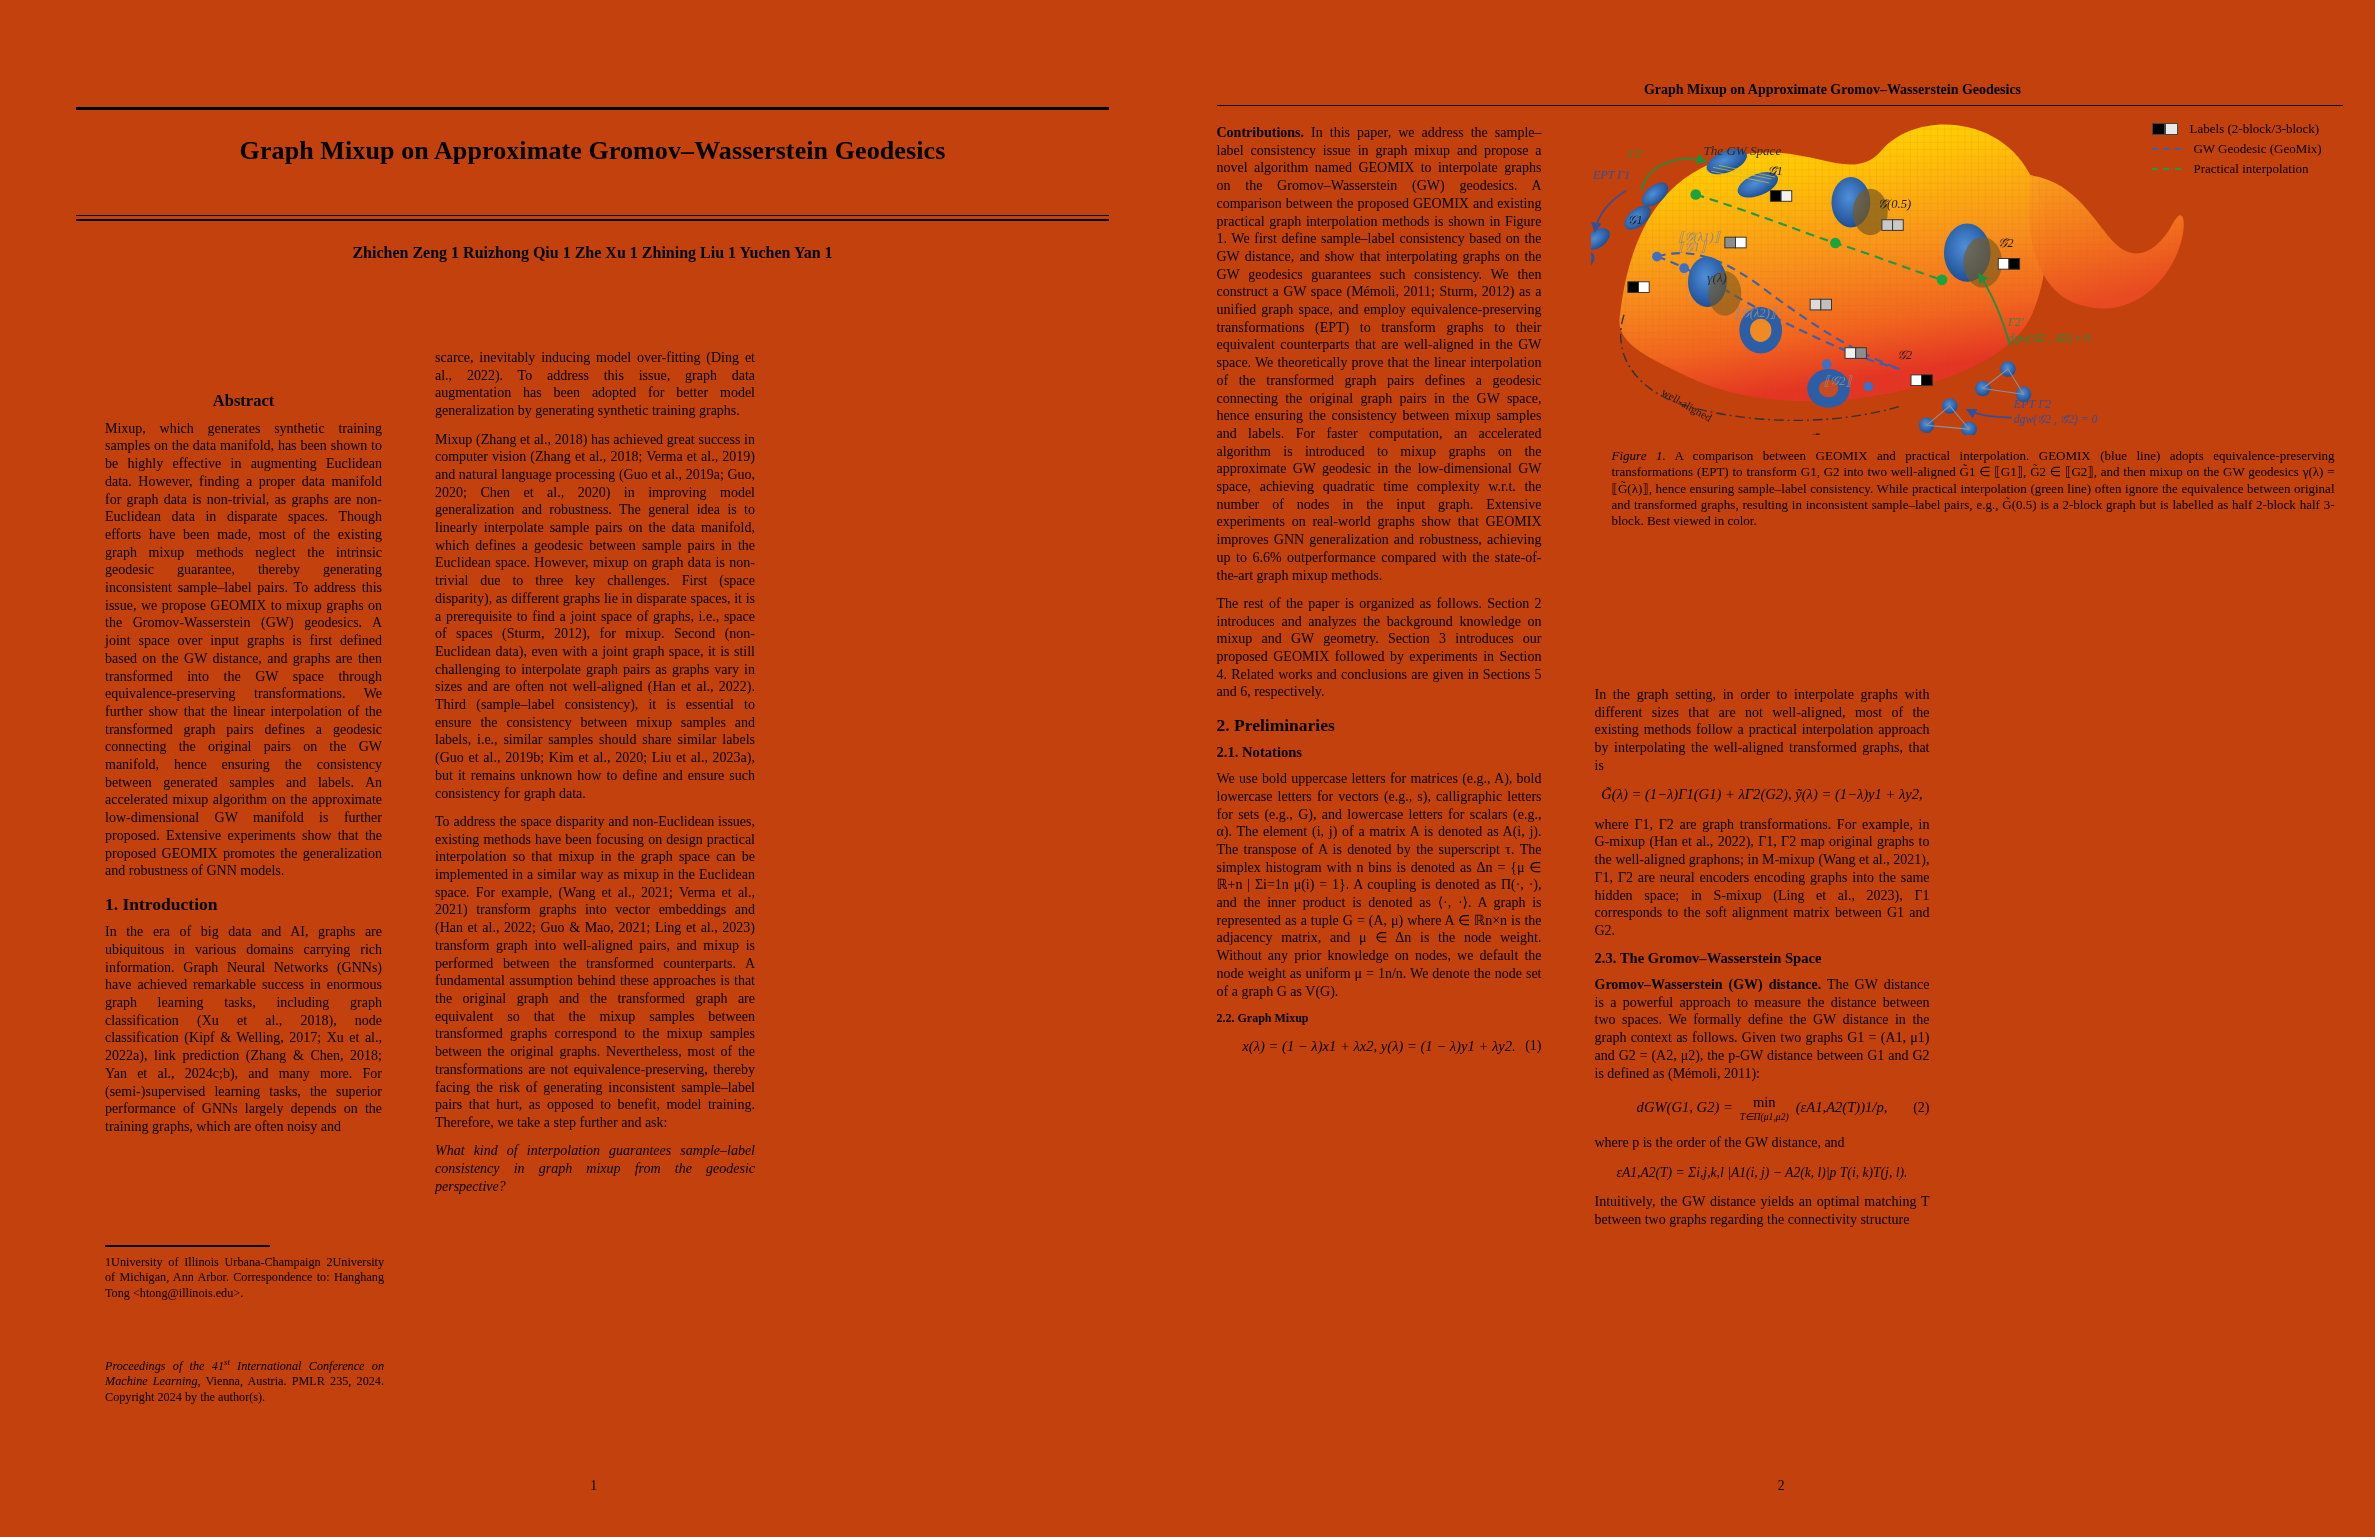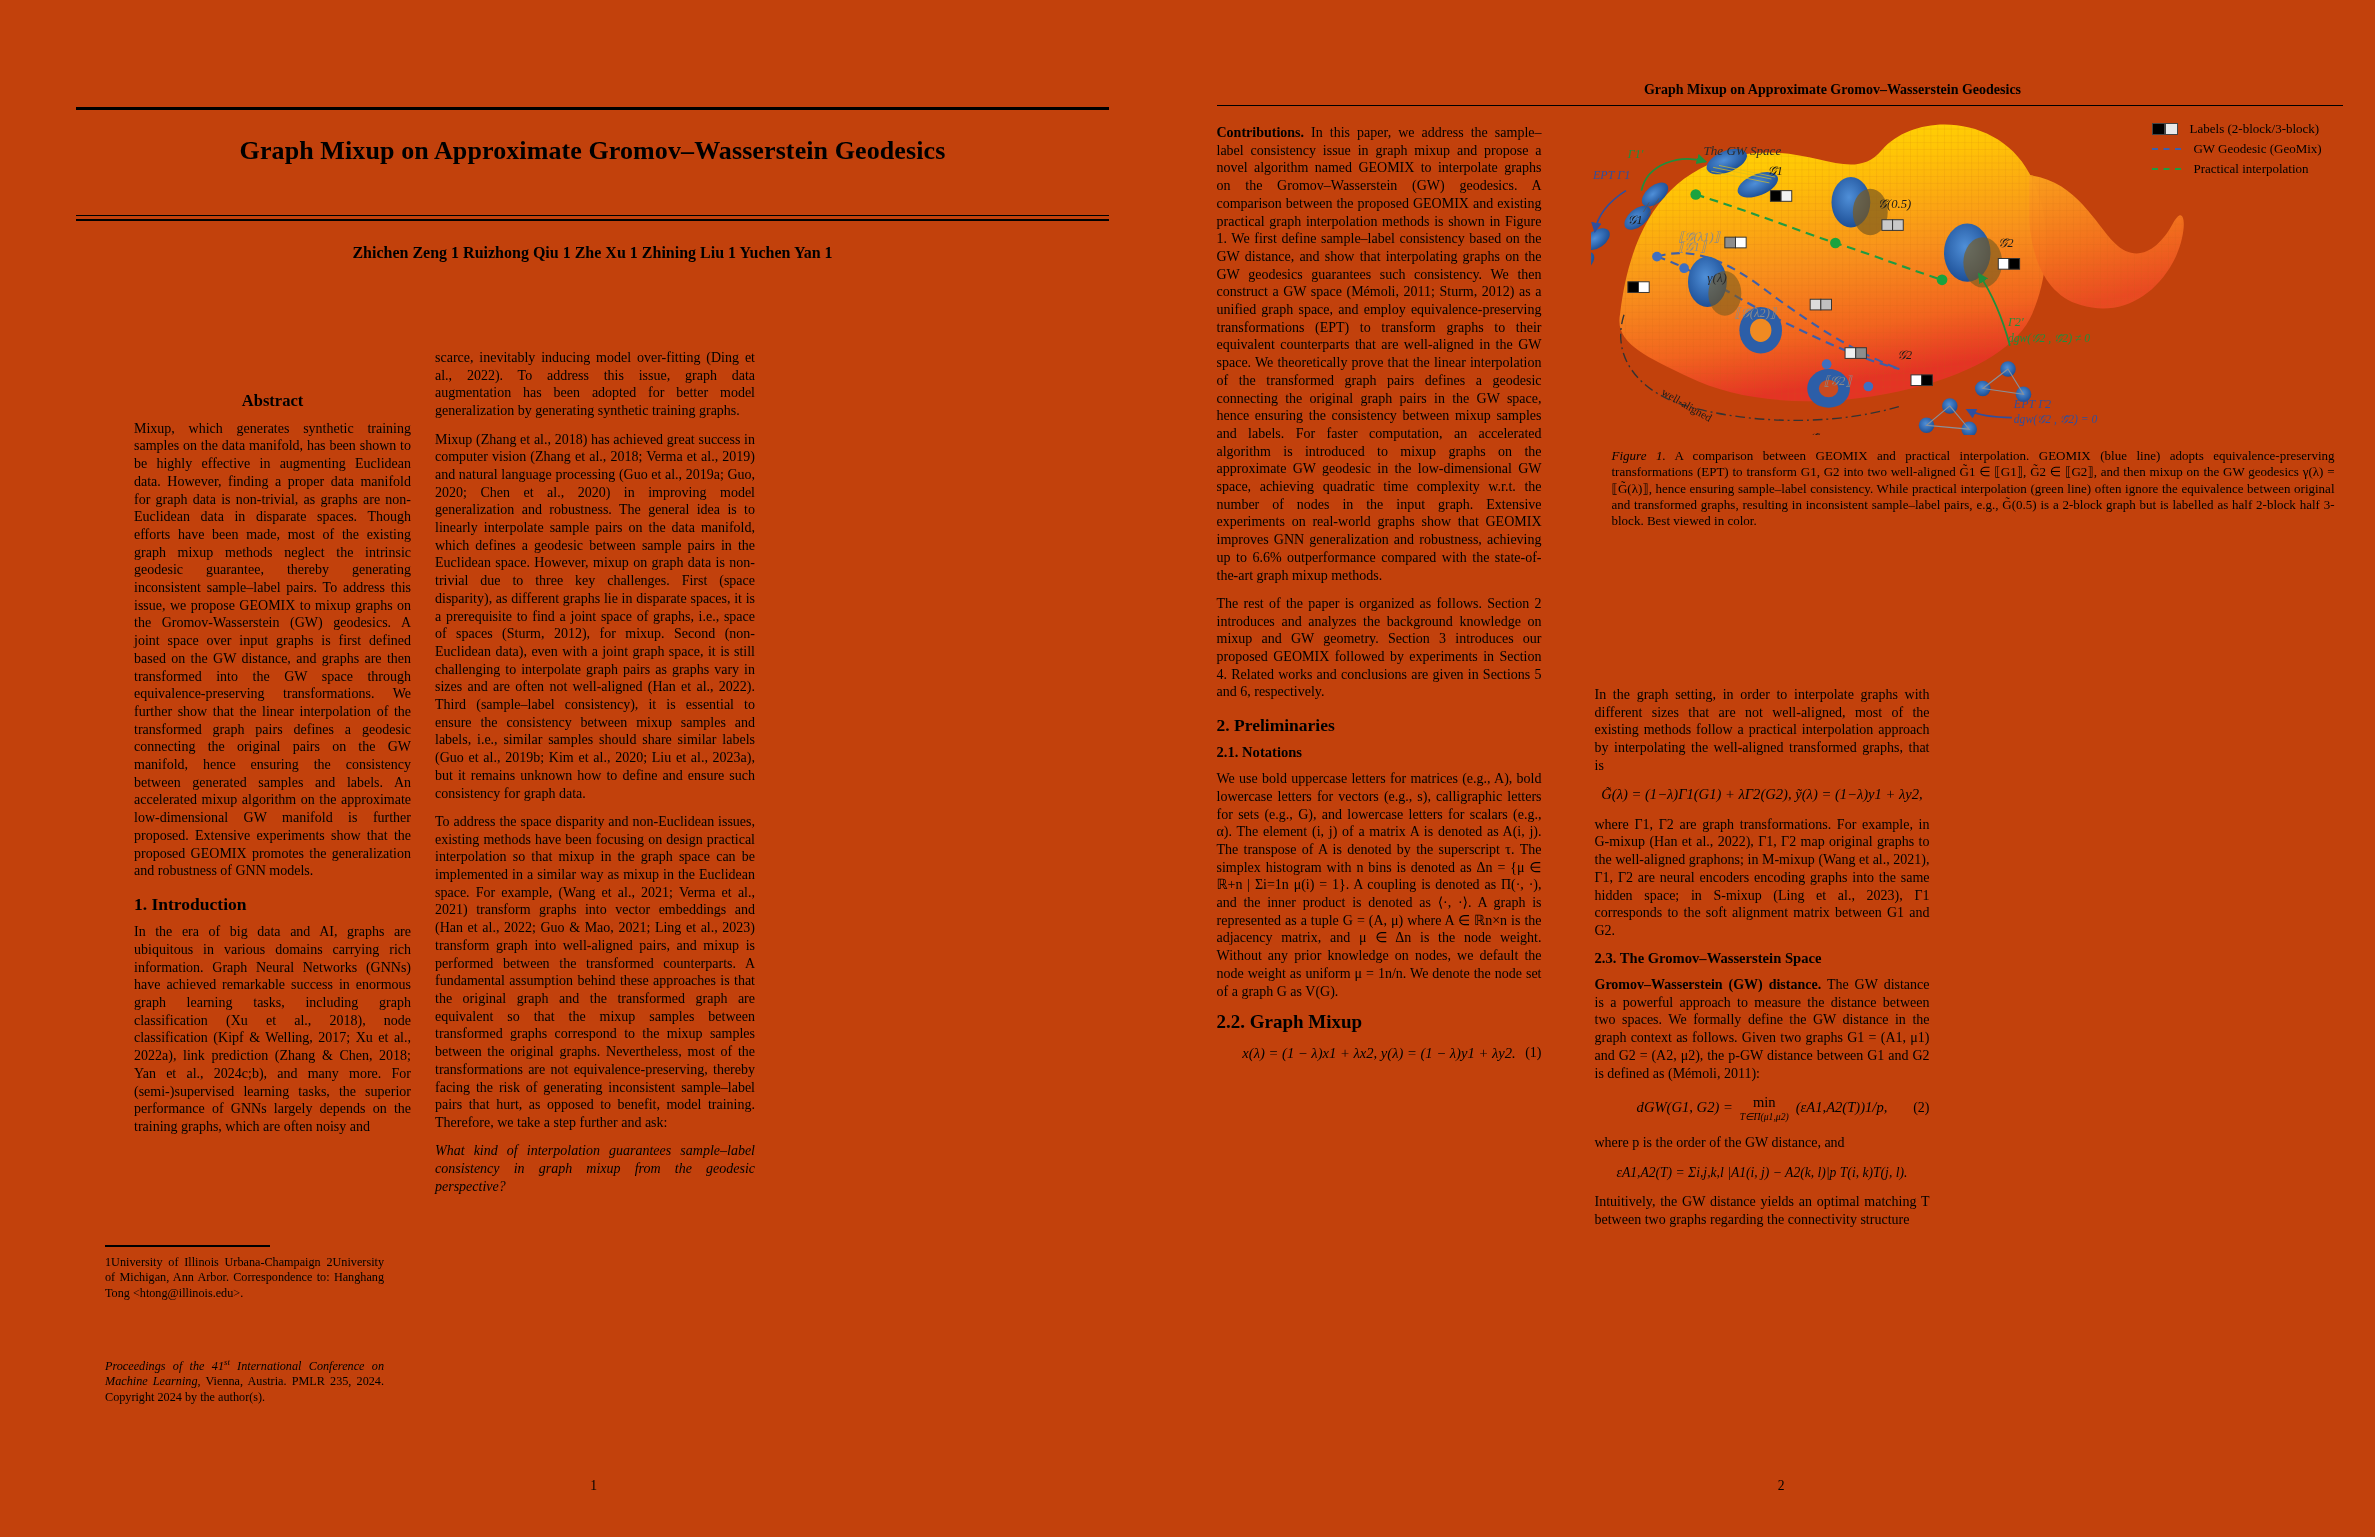--- a/index.html
+++ b/index.html
@@ -30,21 +30,21 @@
     text-align:center; font-size:26px; font-weight:bold; letter-spacing:0.1px;
   }
   .authors {
     position:absolute; left:0; top:241px; width:1033px;
     text-align:center; font-size:16px; font-weight:bold; line-height:1.55;
   }
 
   .abs-head { font-size:16.5px; font-weight:bold; text-align:center; margin:0 0 8.7px 0; }
   .sec-head { font-size:17.5px; font-weight:bold; margin:13.6px 0 8.7px 0; }
 
-  .p1-colA { position:absolute; left:29px; top:391px; width:277px;margin-left:29px; }
+  .p1-colA { position:absolute; left:29px; top:391px; width:277px; }
   .p1-colB { position:absolute; left:359px; top:349px; width:320px; }
   .p1-colA .col, .p1-colB .col { font-size:14px; }
 
   .footsep { position:absolute; left:29px; top:1245px; width:165px; height:1.5px; background:#000; }
   .footnote { position:absolute; left:29px; top:1255px; width:279px; font-size:12.2px; line-height:1.25; text-align:justify; }
   .footnote p { margin:0 0 9.7px 0; }
   .pubnote { position:absolute; left:29px; top:1357px; width:279px; font-size:12.2px; line-height:1.25; text-align:justify; font-style:italic; }
   .pubnote .rm { font-style:normal; }
   .pubnote sup { font-size:8.7px; vertical-align:super; font-style:italic; }
 
@@ -135,21 +135,21 @@
           <p><b>Contributions.</b><span> In this paper, we address the sample–label consistency issue in graph mixup and propose a novel algorithm named GEOMIX to interpolate graphs on the Gromov–Wasserstein (GW) geodesics. A comparison between the proposed GEOMIX and existing practical graph interpolation methods is shown in Figure 1. We first define sample–label consistency based on the GW distance, and show that interpolating graphs on the GW geodesics guarantees such consistency. We then construct a GW space (Mémoli, 2011; Sturm, 2012) as a unified graph space, and employ equivalence-preserving transformations (EPT) to transform graphs to their equivalent counterparts that are well-aligned in the GW space. We theoretically prove that the linear interpolation of the transformed graph pairs defines a geodesic connecting the original graph pairs in the GW space, hence ensuring the consistency between mixup samples and labels. For faster computation, an accelerated algorithm is introduced to mixup graphs on the approximate GW geodesic in the low-dimensional GW space, achieving quadratic time complexity w.r.t. the number of nodes in the input graph. Extensive experiments on real-world graphs show that GEOMIX improves GNN generalization and robustness, achieving up to 6.6% outperformance compared with the state-of-the-art graph mixup methods.</span></p>
           <p>The rest of the paper is organized as follows. Section 2 introduces and analyzes the background knowledge on mixup and GW geometry. Section 3 introduces our proposed GEOMIX followed by experiments in Section 4. Related works and conclusions are given in Sections 5 and 6, respectively.</p>
         </div>
 
         <div class="sec-head">2. Preliminaries</div>
         <div style="font-size:14.6px;font-weight:bold;margin:0 0 8.7px 0;">2.1. Notations</div>
         <div class="col">
           <p>We use bold uppercase letters for matrices (e.g., A), bold lowercase letters for vectors (e.g., s), calligraphic letters for sets (e.g., G), and lowercase letters for scalars (e.g., α). The element (i, j) of a matrix A is denoted as A(i, j). The transpose of A is denoted by the superscript τ. The simplex histogram with n bins is denoted as Δn = {μ ∈ ℝ+n | Σi=1n μ(i) = 1}. A coupling is denoted as Π(·, ·), and the inner product is denoted as ⟨·, ·⟩. A graph is represented as a tuple G = (A, μ) where A ∈ ℝn×n is the adjacency matrix, and μ ∈ Δn is the node weight. Without any prior knowledge on nodes, we default the node weight as uniform μ = 1n/n. We denote the node set of a graph G as V(G).</p>
         </div>
 
-        <div style="font-size:19px;font-weight:bold;margin:1.9px 0 8.7px 0;">2.2. Graph Mixup</div>
+        <div style="font-size:12px;font-weight:bold;margin:1.9px 0 8.7px 0;">2.2. Graph Mixup</div>
         <div class="eqwrap">
           <div class="eqline">
             <span class="mi">x(λ) = (1 − λ)x1 + λx2, y(λ) = (1 − λ)y1 + λy2.</span>
             <span class="eqnum">(1)</span>
           </div>
         </div>
       </div>
 
       <div class="figure-box">
         <svg viewBox="0 0 760 330" width="737" height="320">

